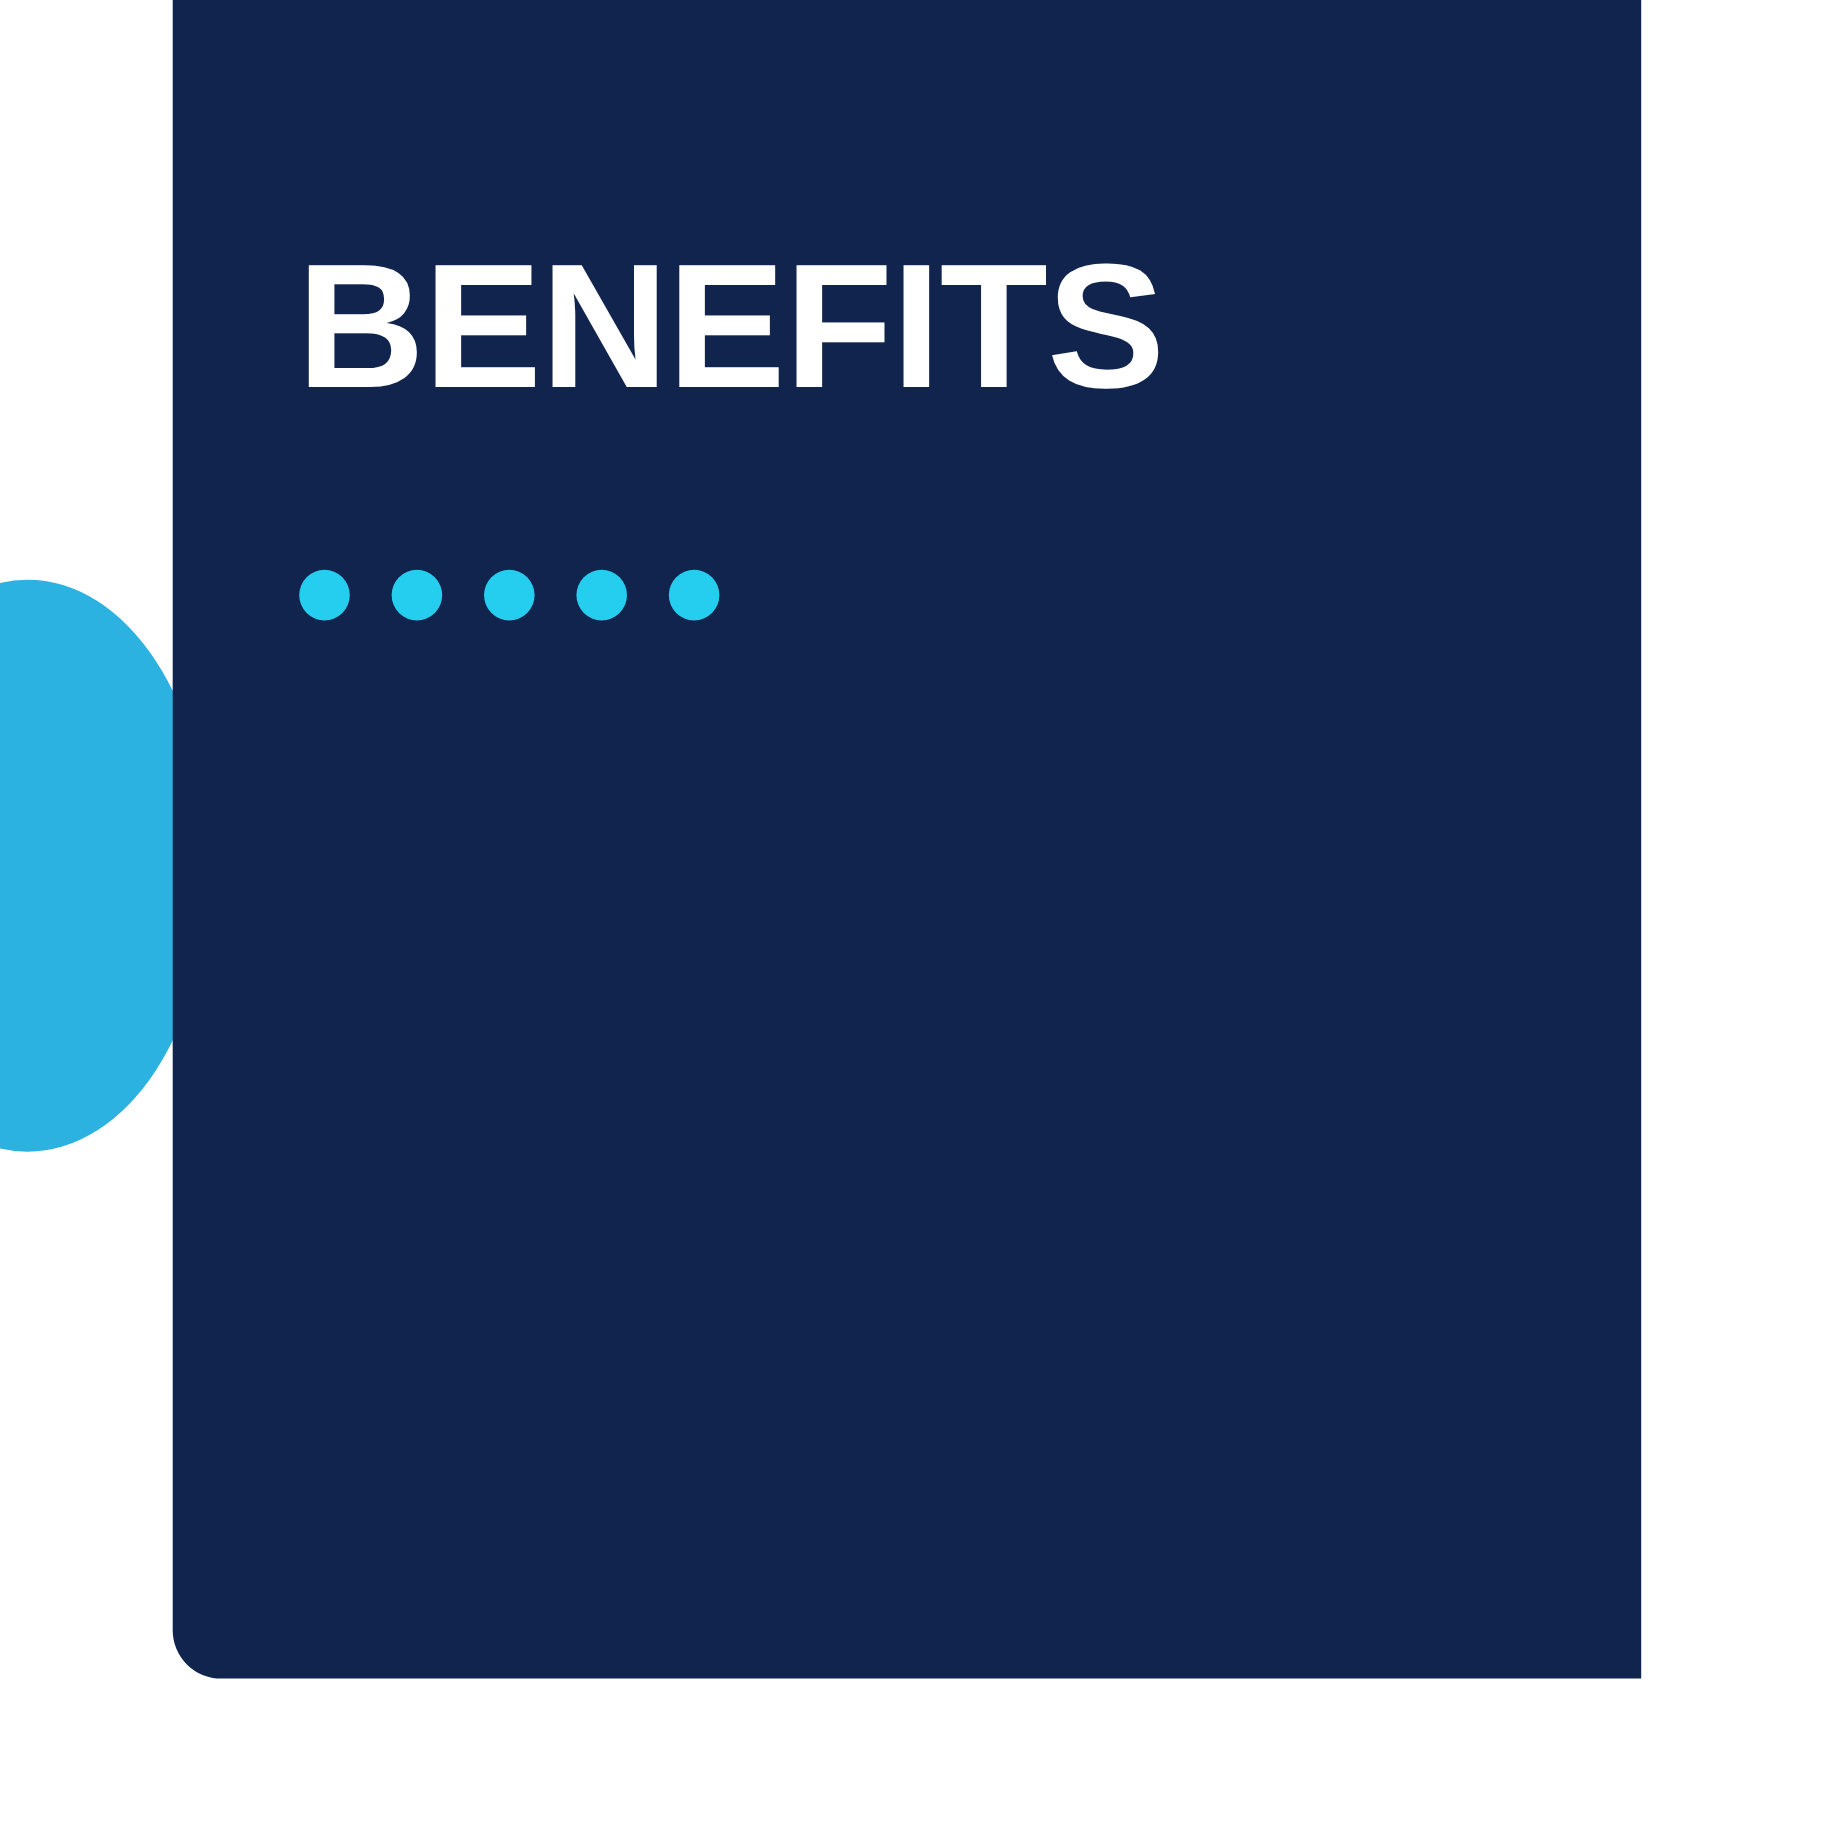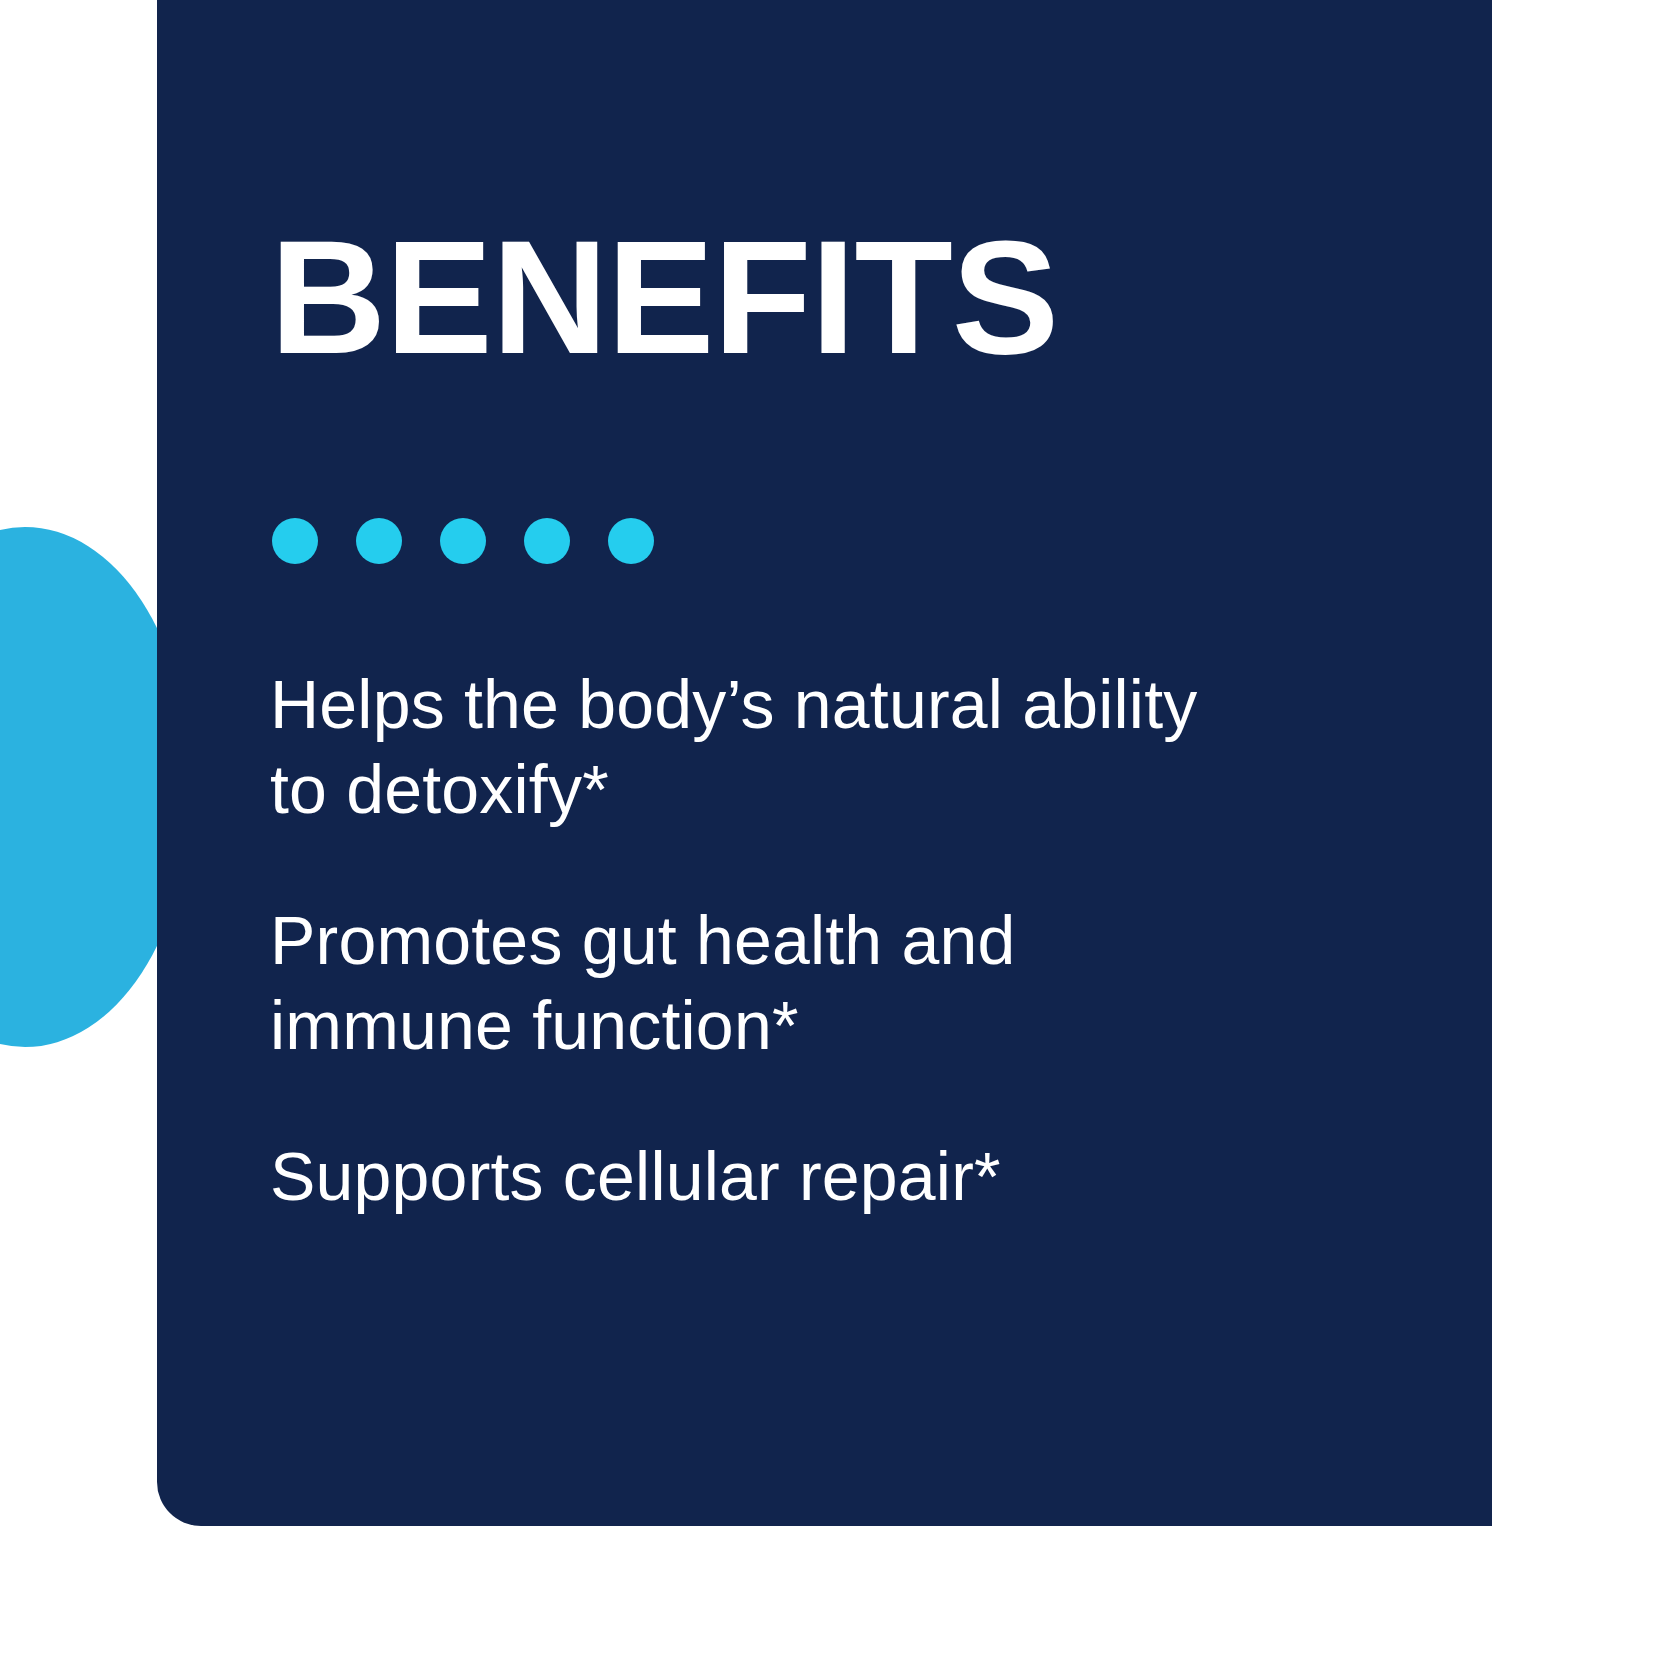--- a/index.html
+++ b/index.html
@@ -118,22 +118,17 @@
       <h1 class="title">BENEFITS</h1>
 
       <div class="dots">
         <span class="dot"></span>
         <span class="dot"></span>
         <span class="dot"></span>
         <span class="dot"></span>
         <span class="dot"></span>
       </div>
 
-      <div class="benefits">
-        <p class="benefit">Helps the body’s natural ability to detoxify*</p>
-        <p class="benefit">Promotes gut health and immune function*</p>
-        <p class="benefit">Supports cellular repair*</p>
-      </div>
 
     </div>
   </div>
 
 </div>
 
 </body></html>

